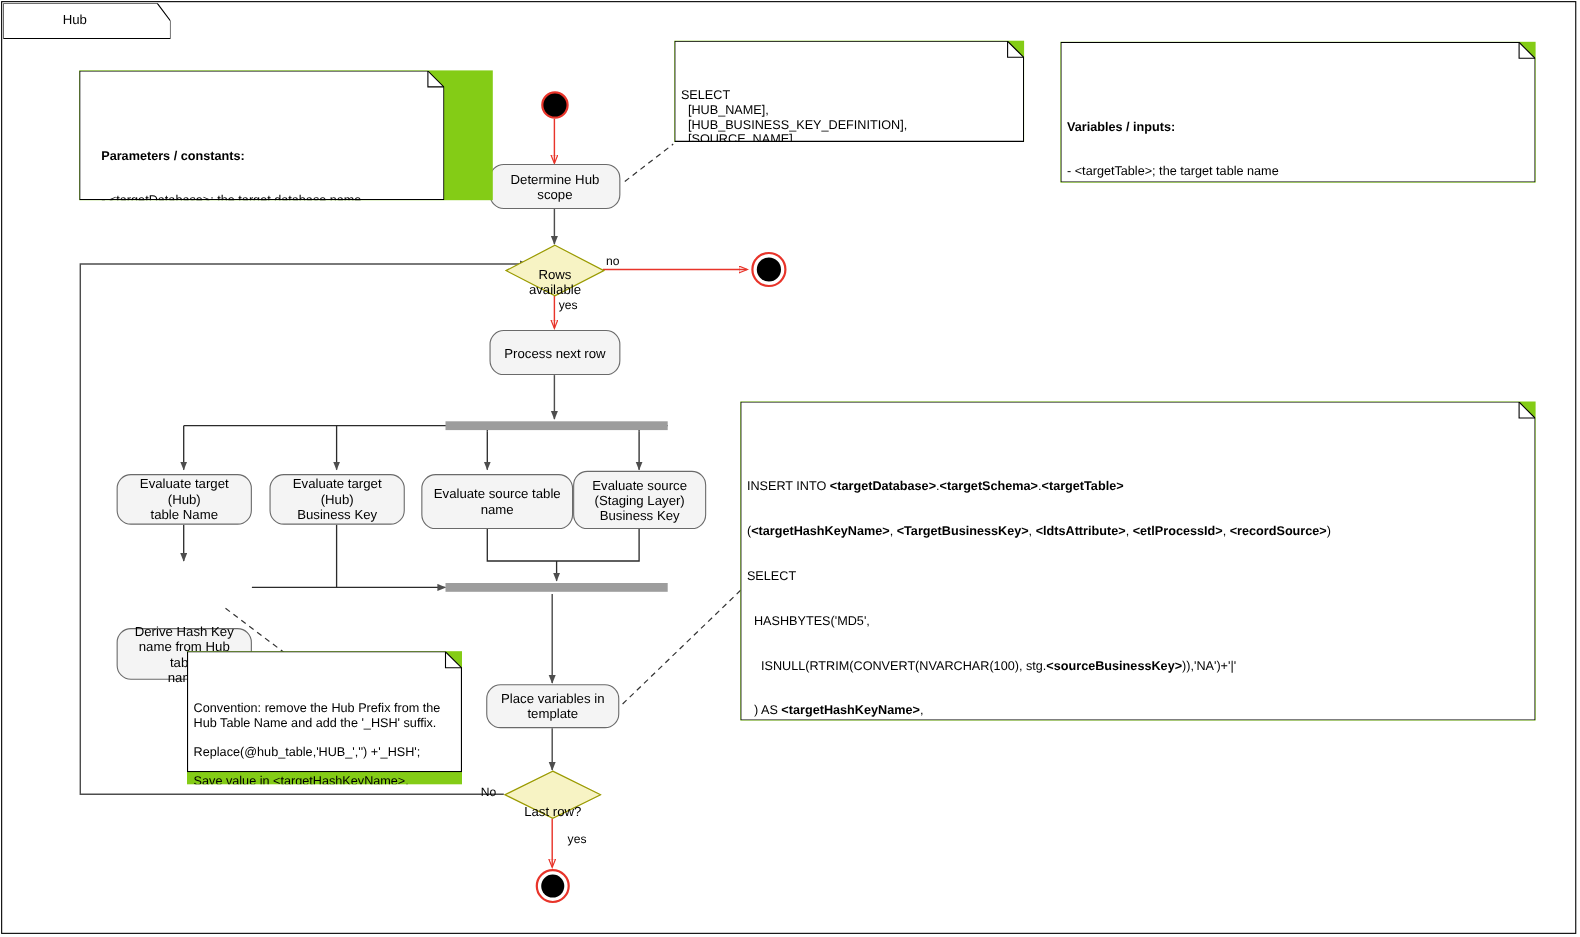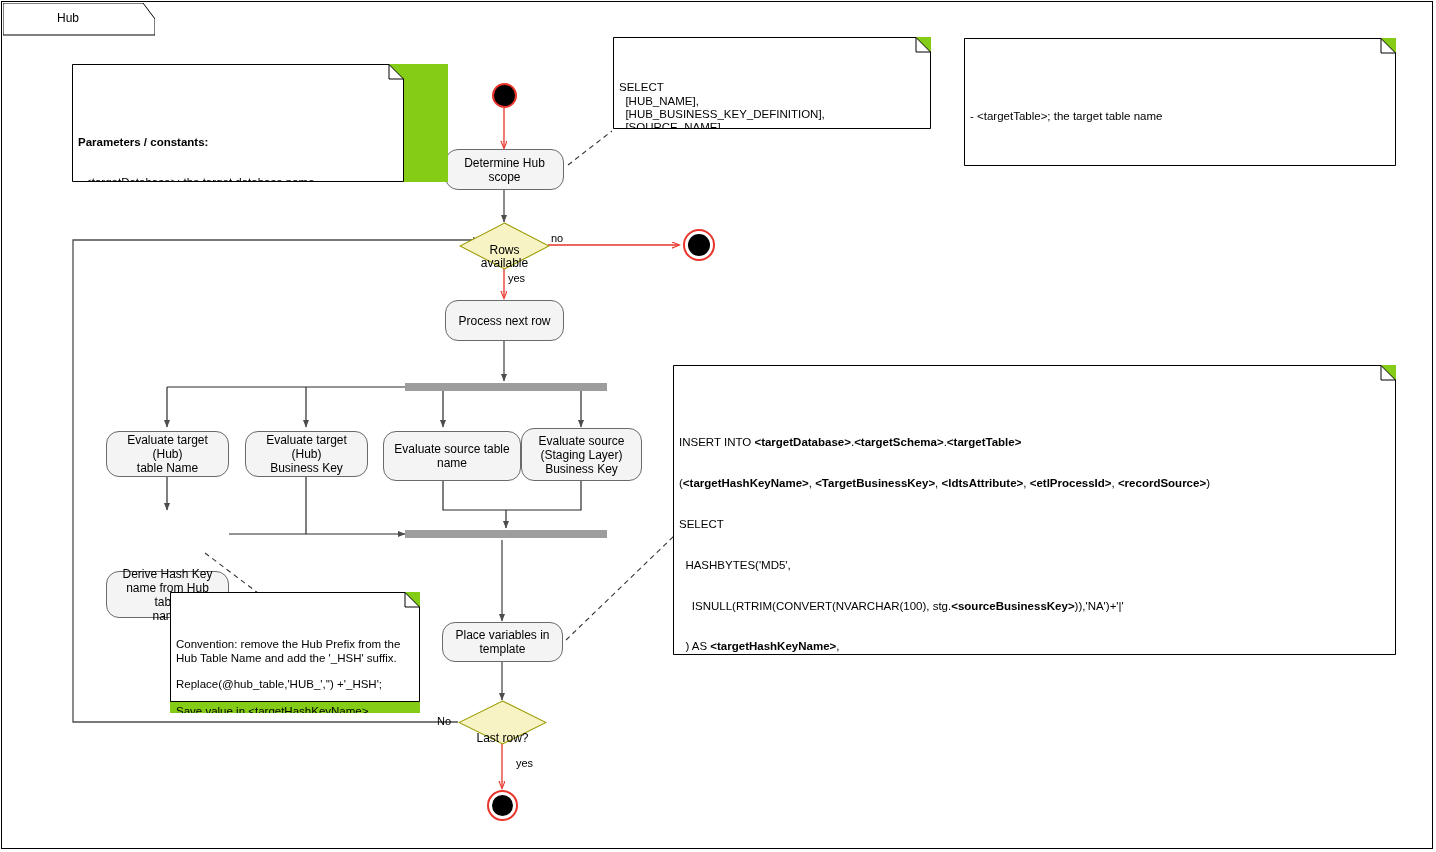--- a/index.html
+++ b/index.html
@@ -218,21 +218,21 @@
 </div>
 
 <div class="final-outer" style="left:487px;top:790px;width:31px;height:31px;"></div>
 <div class="final-inner" style="left:492px;top:795px;width:21px;height:21px;"></div>
 
 <div class="edge-label" style="left:551px;top:232px;">no</div>
 <div class="edge-label" style="left:508px;top:272px;">yes</div>
 <div class="edge-label" style="left:437px;top:715px;">No</div>
 <div class="edge-label" style="left:516px;top:757px;">yes</div>
 
-<div class="note" style="left:72px;top:64px;width:376px;height:118px;">
+<div class="note" style="left:72px;top:64px;width:376px;height:118px;padding-left:14px;">
   <svg class="note-svg" width="332" height="118" viewBox="0 0 332 118">
     <path d="M0.5,0.5 L317,0.5 L331.5,15 L331.5,117.5 L0.5,117.5 Z" fill="#ffffff" stroke="#000000" stroke-width="1"></path>
     <path d="M317,0.5 L317,15 L331.5,15" fill="none" stroke="#000000" stroke-width="1"></path>
   </svg>
   <div class="note-body">
     <div class="hd">Parameters / constants:</div>
     <div>- &lt;targetDatabase&gt;; the target database name</div>
     
     
     
@@ -254,20 +254,21 @@
   [SOURCE_BUSINESS_KEY_DEFINITION]
 FROM interface.[INTERFACE_SOURCE_HUB_XREF]</div>
 </div>
 
 <div class="note" style="left:964px;top:38px;width:432px;height:128px;">
   <svg class="note-svg" width="432" height="128" viewBox="0 0 432 128">
     <path d="M0.5,0.5 L417,0.5 L431.5,15 L431.5,127.5 L0.5,127.5 Z" fill="#ffffff" stroke="#000000" stroke-width="1"></path>
     <path d="M417,0.5 L417,15 L431.5,15" fill="none" stroke="#000000" stroke-width="1"></path>
   </svg>
   <div class="note-body">
+    <div class="hd">Variables / inputs:</div>
     <div>- &lt;targetTable&gt;; the target table name</div>
     
     
     
     
     
     
   </div>
 </div>
 

